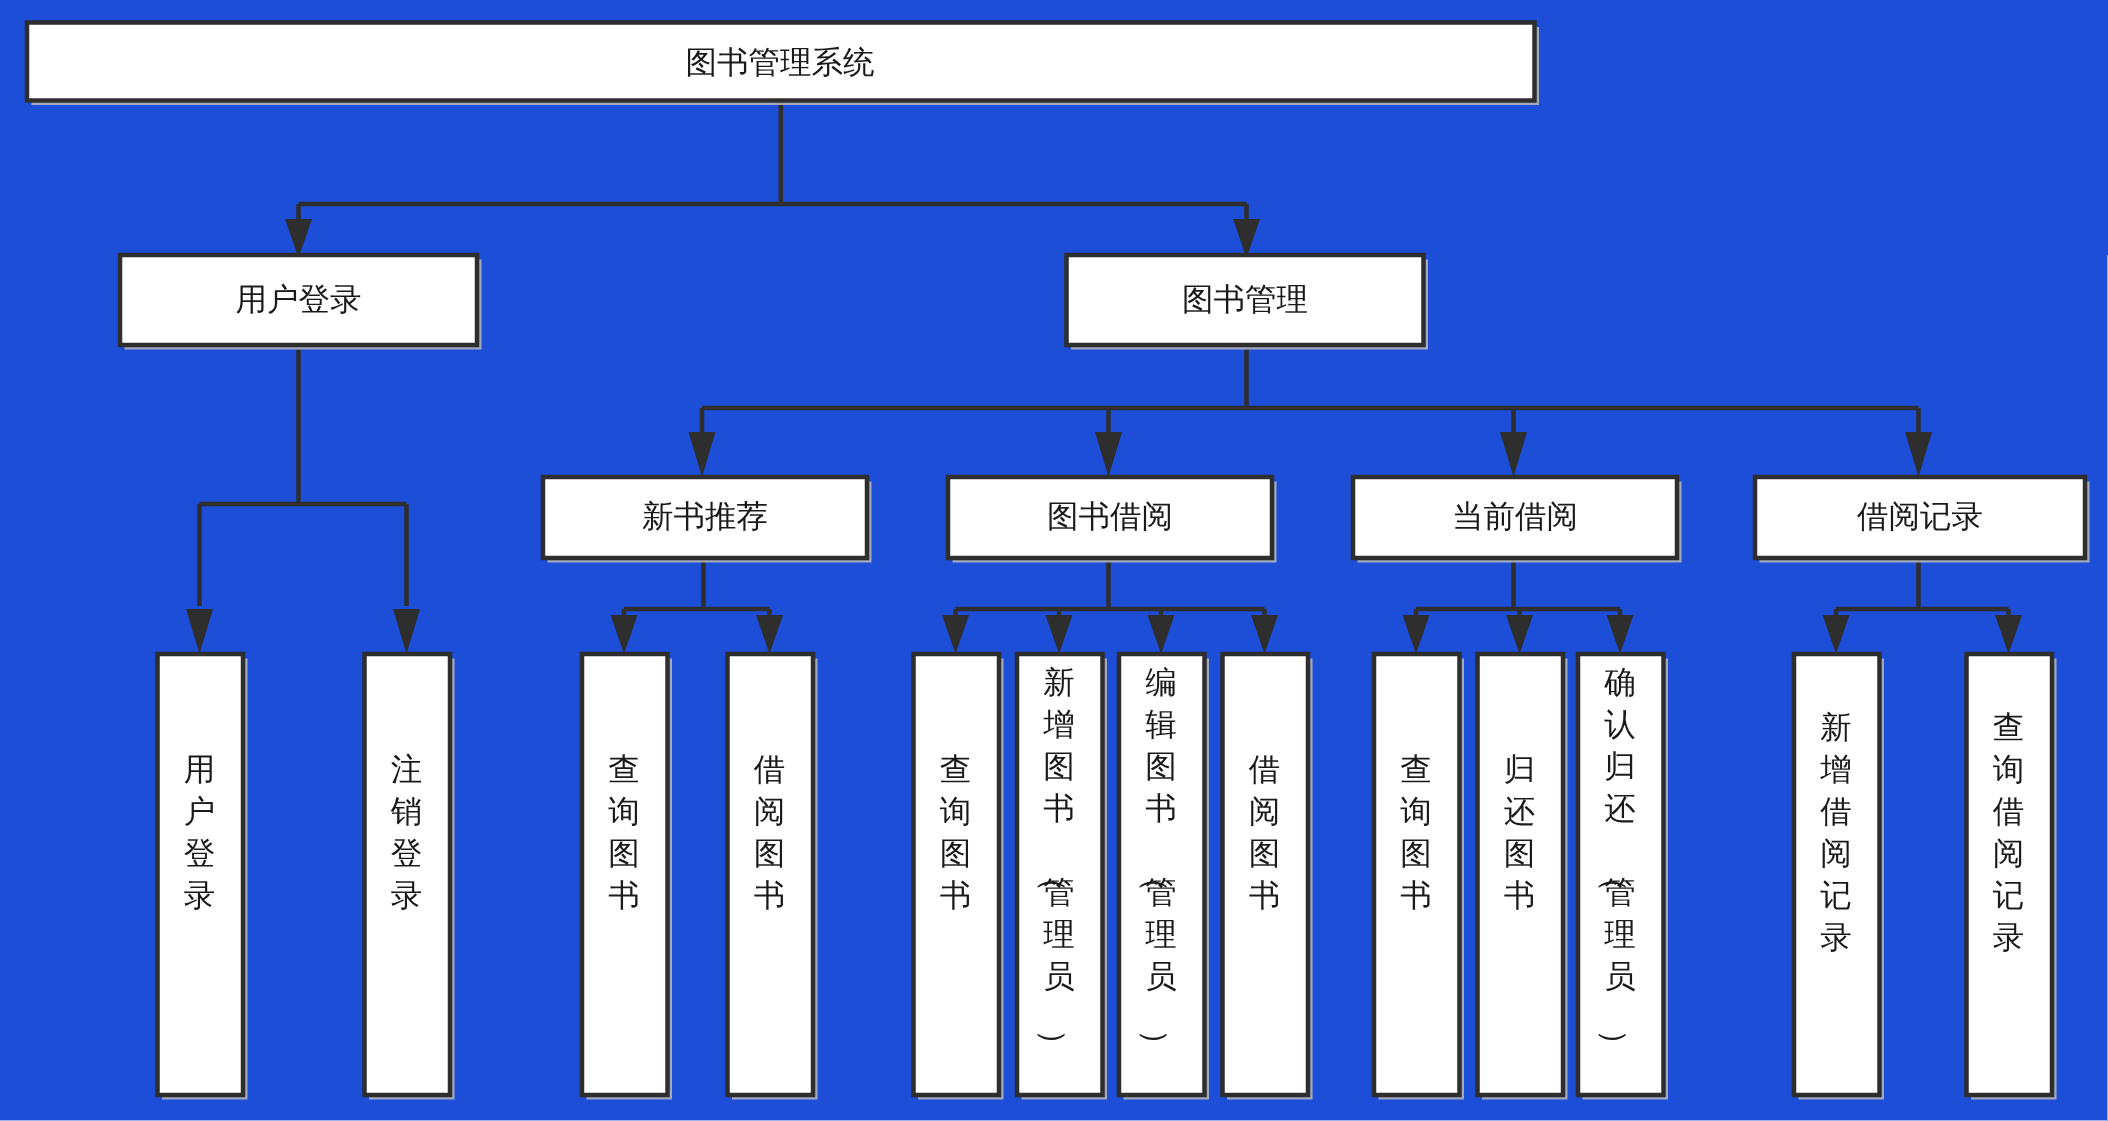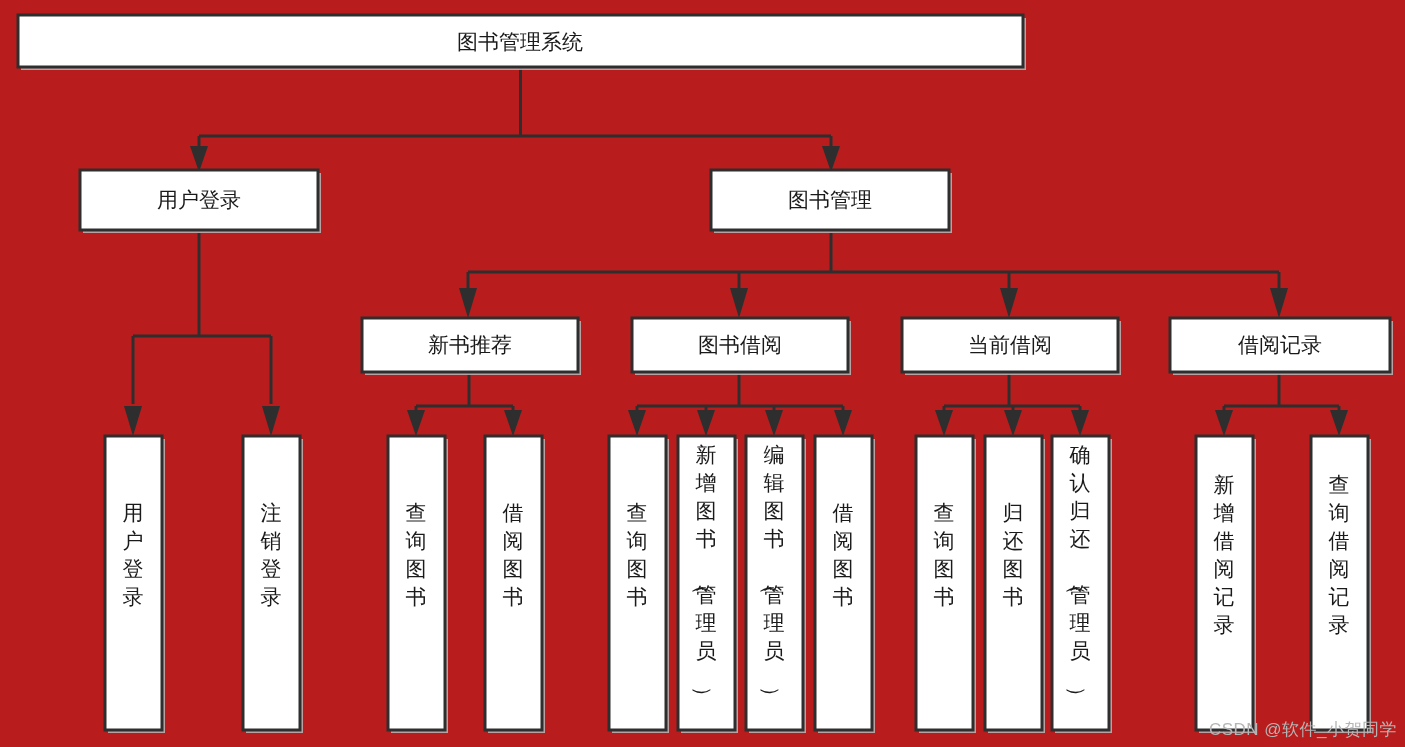--- a/index.html
+++ b/index.html
@@ -11,21 +11,21 @@
   body {
     width: 1405px;
     height: 747px;
     font-family: "Liberation Sans", "DejaVu Sans", sans-serif;
     overflow: hidden;
   }
   #diagram-root {
     position: relative;
     width: 1405px;
     height: 747px;
-    background: #b91c1c;
+    background: #1d4ed8;
   }
   svg#tree-svg {
     position: absolute;
     left: 0;
     top: 0;
     width: 1405px;
     height: 747px;
     display: block;
   }
   .node-box {
@@ -257,14 +257,13 @@
     </g>
 
     <g>
       <rect class="node-box-shadow" x="1314" y="439" width="57" height="294"></rect>
       <rect class="node-box" x="1311" y="436" width="57" height="294"></rect>
       <text class="node-label-vertical" x="1339" y="492"><tspan x="1339" y="492">查</tspan><tspan x="1339" y="520">询</tspan><tspan x="1339" y="548">借</tspan><tspan x="1339" y="576">阅</tspan><tspan x="1339" y="604">记</tspan><tspan x="1339" y="632">录</tspan></text>
     </g>
 
   </svg>
 
-  <div class="watermark">CSDN @软件_小贺同学</div>
 </div>
 
 </body></html>

